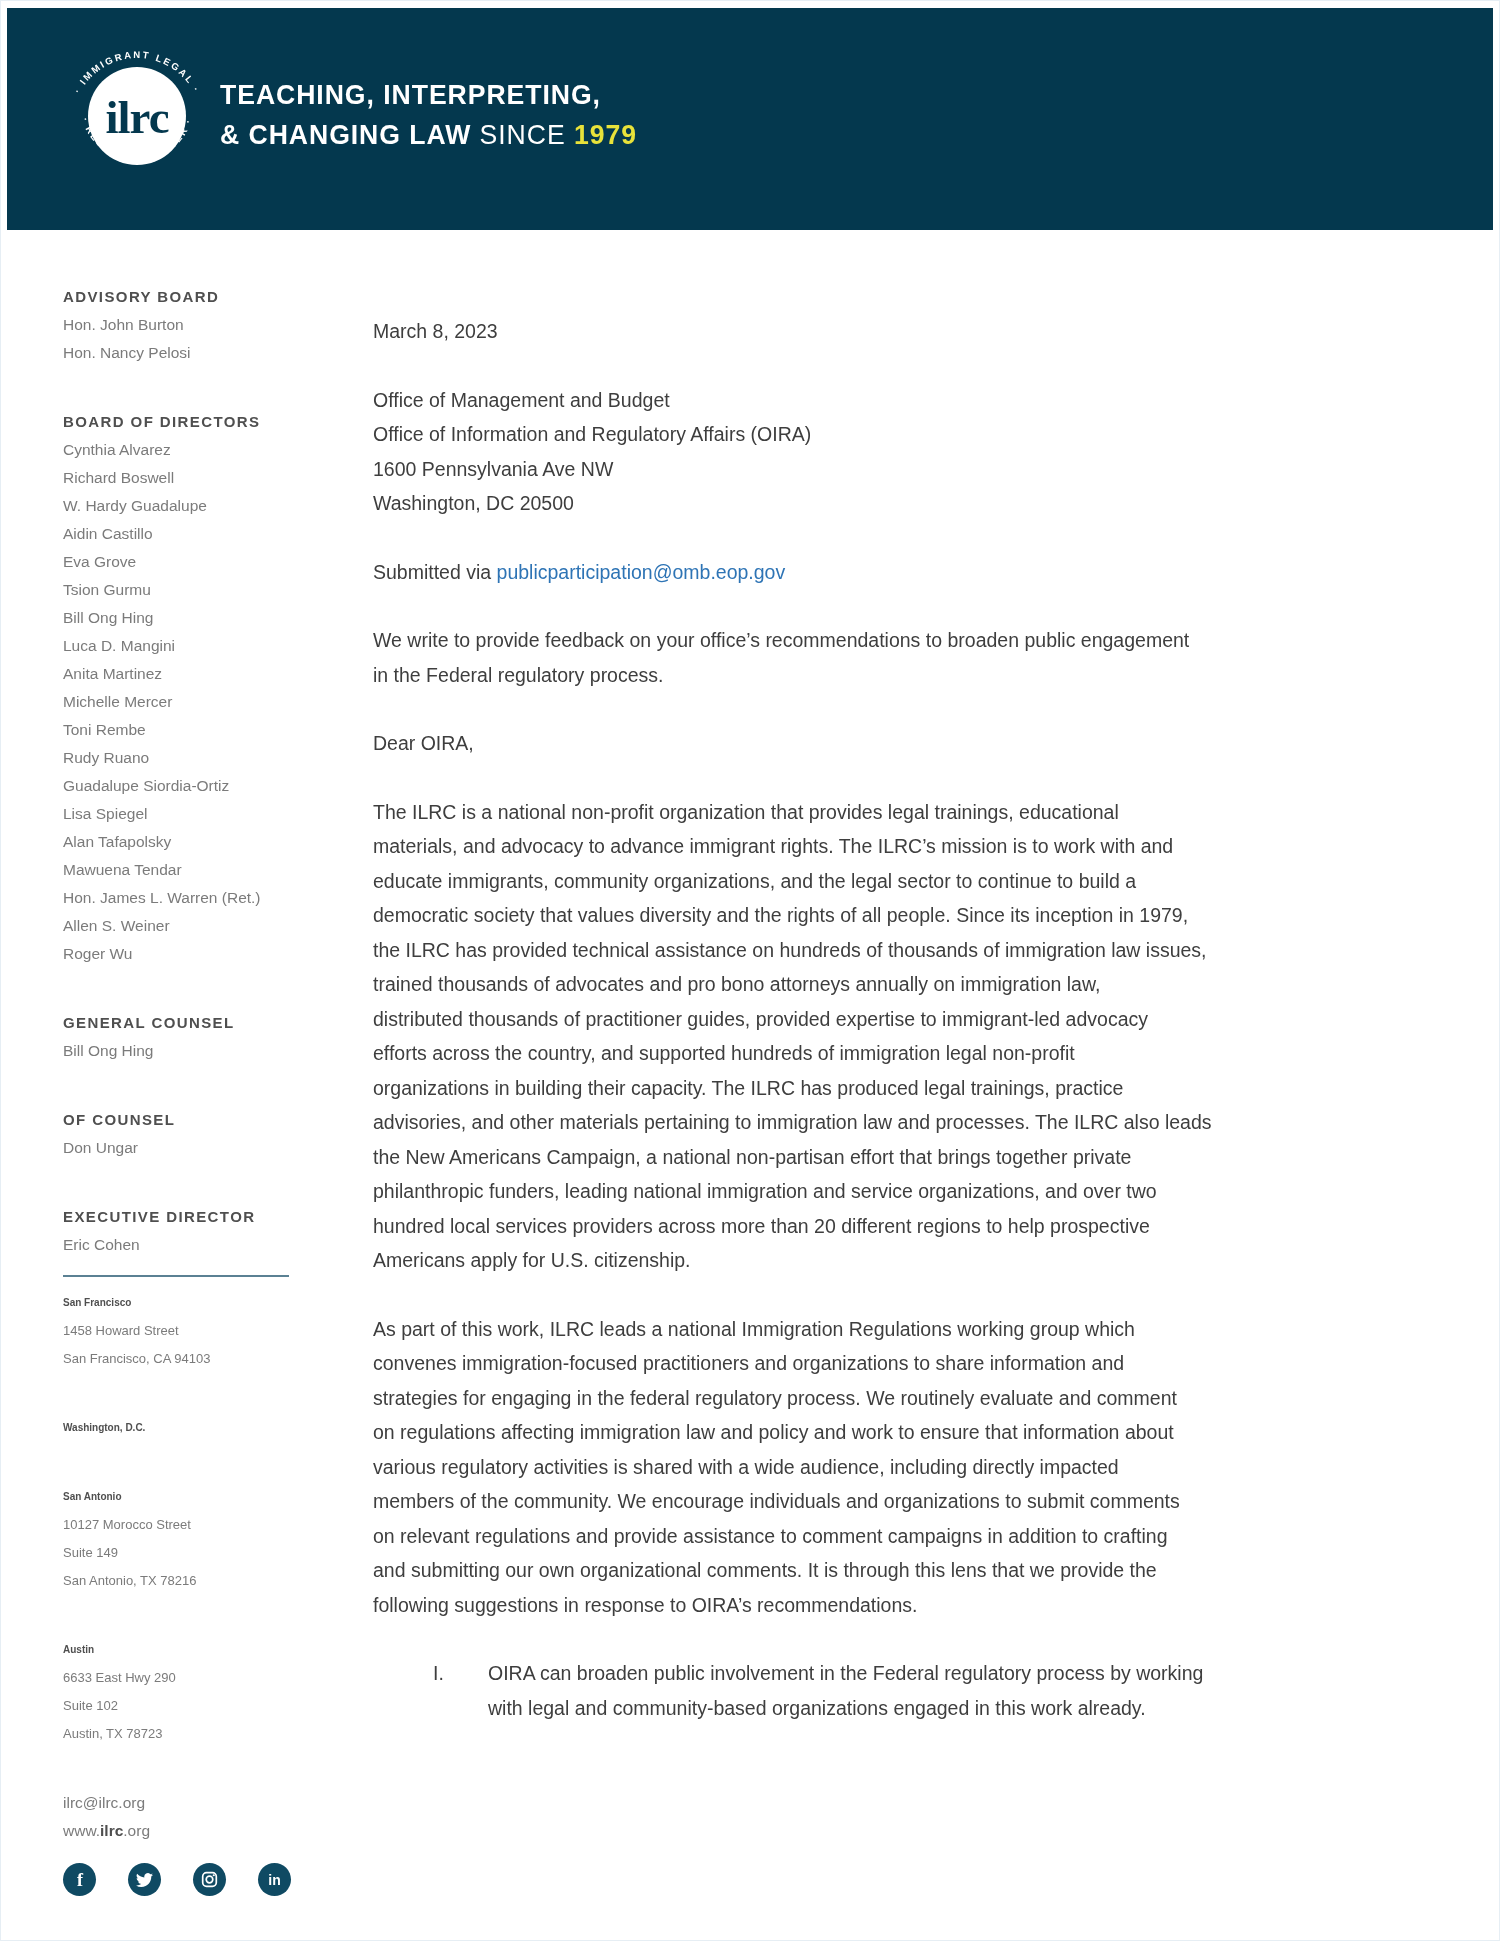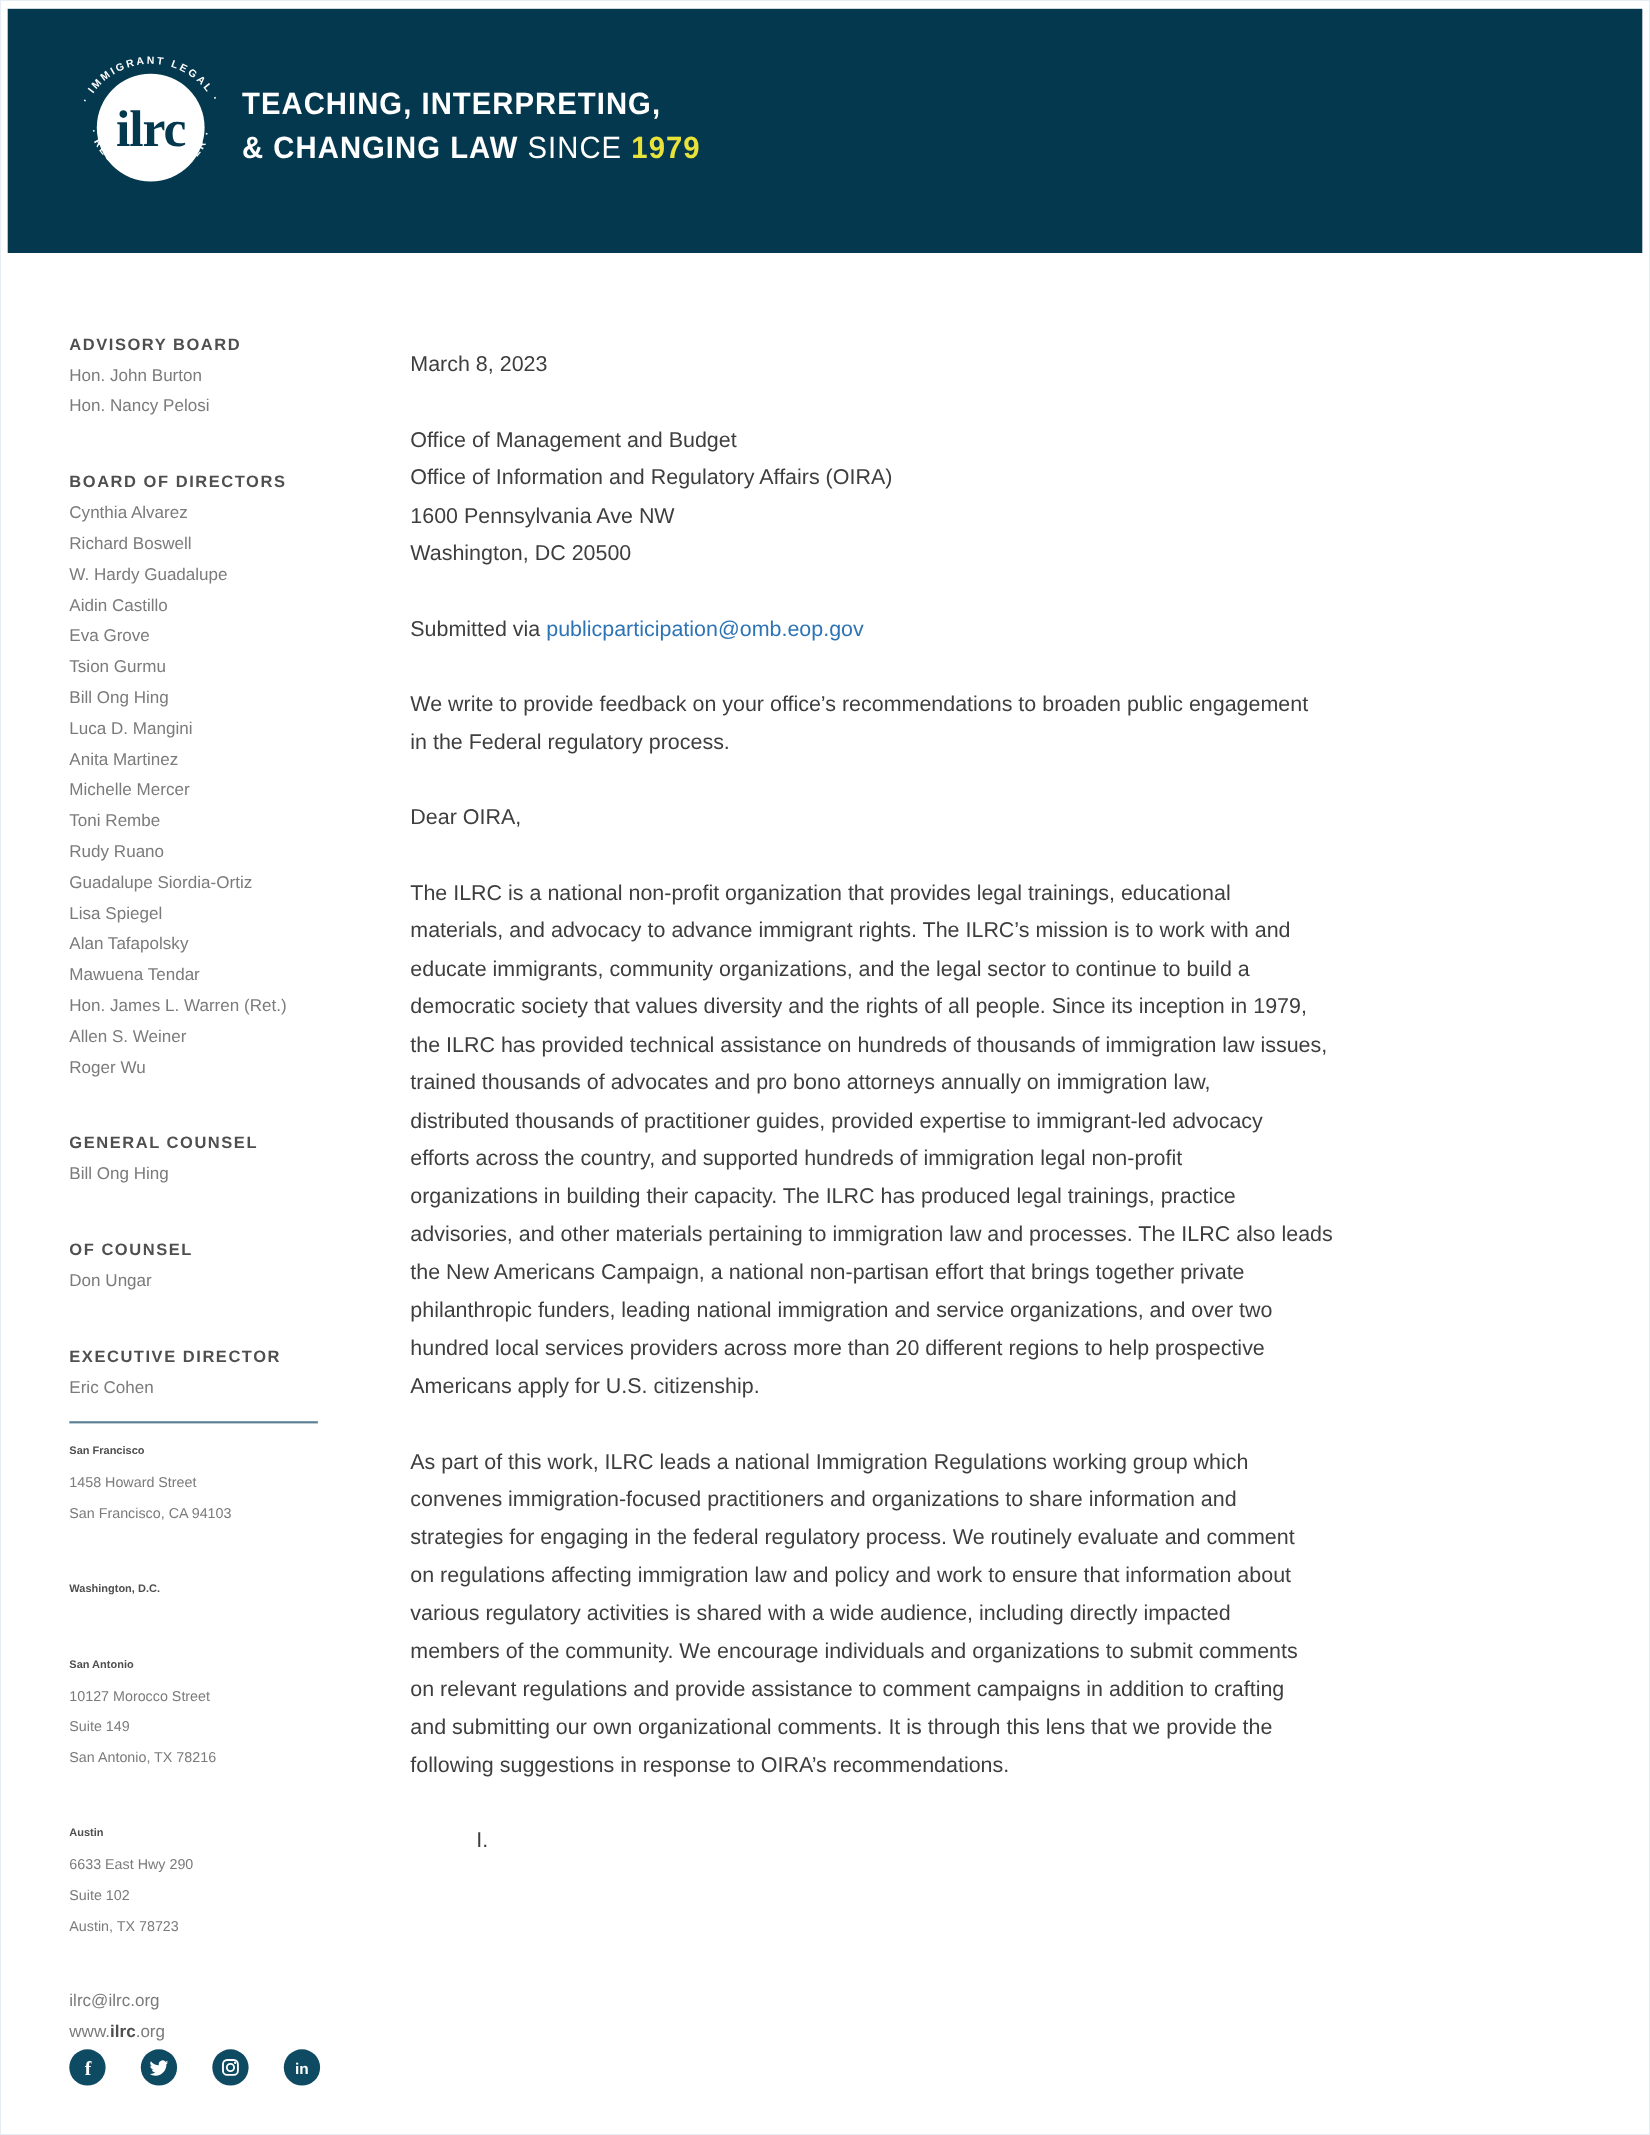--- a/index.html
+++ b/index.html
@@ -16,21 +16,21 @@
   .logo .ring { font-family:"Liberation Sans", sans-serif; font-size:9.5px; font-weight:600; letter-spacing:2.2px; fill:#ffffff; }
   .logo .ilrc-mark { font-family:"Liberation Serif", serif; font-weight:700; font-size:47px; fill:#04384e; letter-spacing:-1px; }
   .tagline { position:absolute; left:213px; top:67px; color:#ffffff; transform:scaleX(0.95); transform-origin:left top; white-space:nowrap; }
   .tag-line1 { font-size:28px; font-weight:800; letter-spacing:1px; line-height:40px; }
   .tag-line2 { font-size:28px; line-height:40px; }
   .tag-line2 .b { font-weight:800; letter-spacing:1px; }
   .tag-line2 .lite { font-weight:400; letter-spacing:1px; }
   .tag-line2 .year { font-weight:800; letter-spacing:1px; color:#e8e23a; }
 
   
-  .sidebar { position:absolute; left:62px; top:299px; width:250px; line-height:28px; }
+  .sidebar { position:absolute; left:62px; top:282px; width:250px; line-height:28px; }
   .sb-h { font-size:15px; font-weight:700; color:#4f4f4f; letter-spacing:1.4px; }
   .sb-i { font-size:15.5px; color:#7b7b7b; }
   .sb-gap { margin-top:41px; }
   .sb-city { font-size:10px; font-weight:700; color:#4f4f4f; }
   .sb-addr { font-size:13px; color:#7b7b7b; white-space:pre-line; }
   .divider { margin:16px 0 12px 0; width:226px; height:2px; background:#5b8193; }
   .website .site-b { font-weight:700; color:#4f4f4f; }
 
   .social { position:absolute; left:62px; top:1862px; display:flex; gap:32px; }
   .sicon { width:33px; height:33px; border-radius:50%; background:#0f4a63; display:flex; align-items:center; justify-content:center; cursor:pointer; }
@@ -182,16 +182,18 @@
 strategies for engaging in the federal regulatory process. We routinely evaluate and comment
 on regulations affecting immigration law and policy and work to ensure that information about
 various regulatory activities is shared with a wide audience, including directly impacted
 members of the community. We encourage individuals and organizations to submit comments
 on relevant regulations and provide assistance to comment campaigns in addition to crafting
 and submitting our own organizational comments. It is through this lens that we provide the
 following suggestions in response to OIRA’s recommendations.</div>
 
     <div class="list-row">
       <span class="roman">I.</span>
+      <span class="list-text">OIRA can broaden public involvement in the Federal regulatory process by working
+with legal and community-based organizations engaged in this work already.</span>
     </div>
   </main>
 
 </div>
 
 </body></html>

